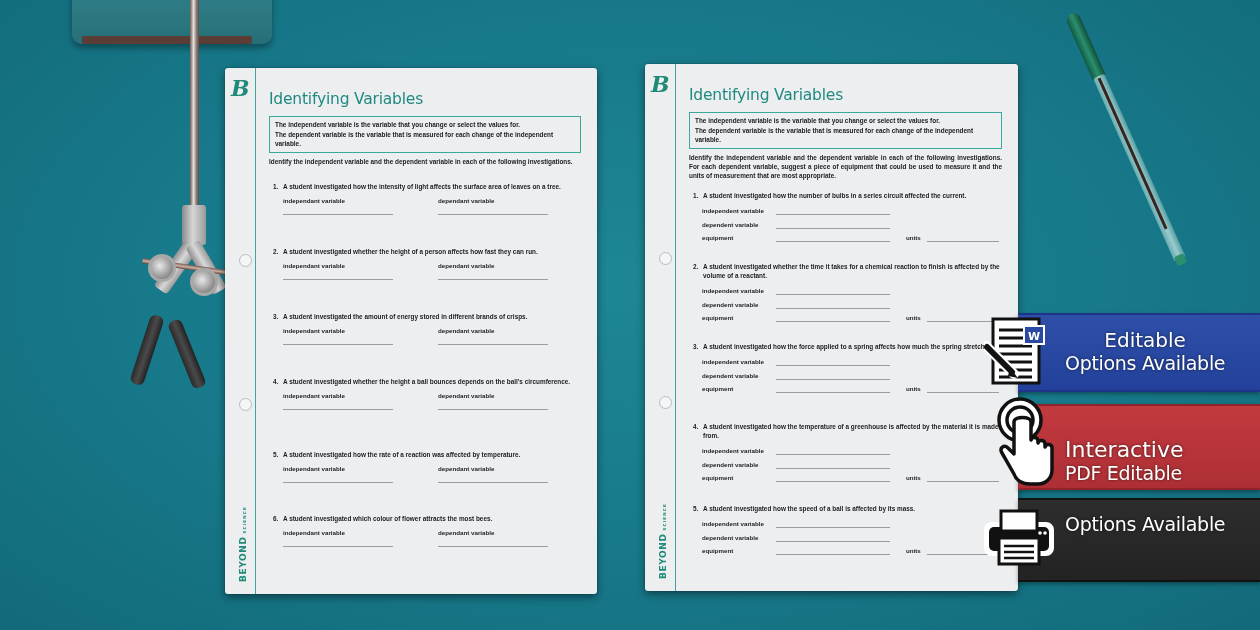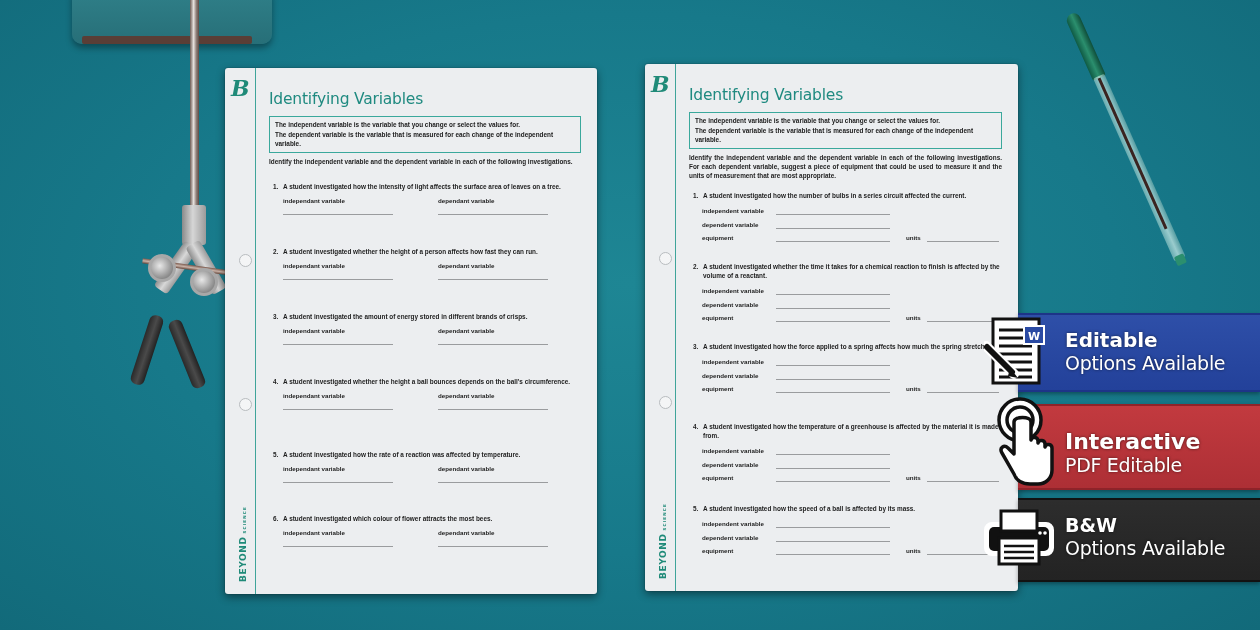--- a/index.html
+++ b/index.html
@@ -161,24 +161,24 @@
       position: absolute; left: 1018px; width: 242px;
       box-shadow: 0 2px 4px rgba(0,0,0,.35);
     }
     .badge.blue { top: 313px; height: 75px; background: linear-gradient(180deg, #2e4fa8, #23419a); border-top: 2px solid #1d3488; border-bottom: 2px solid #1d3488; }
     .badge.red { top: 404px; height: 82px; background: linear-gradient(180deg, #c23a3f, #ad2f35); border-top: 2px solid #8e2329; border-bottom: 2px solid #8e2329; }
     .badge.dark { top: 498px; height: 80px; background: linear-gradient(180deg, #2d2d2d, #232323); border-top: 2px solid #121212; border-bottom: 2px solid #121212; }
     .badge-text {
       position: absolute; left: 47px; color: #fff; font-family: "DejaVu Sans", sans-serif;
       text-shadow: 0 0 3px rgba(0,0,0,.6);
     }
-    .badge-title { font-weight: bold; font-size: 20px; line-height: 24px; }
+    .badge-title { font-weight: normal; font-size: 20px; line-height: 24px; text-align: center; }
     .badge-sub { font-size: 19px; line-height: 22px; letter-spacing: -.3px; }
     .badge.blue .badge-text { top: 13px; }
-    .badge.red .badge-text { top: 24px; }
+    .badge.red .badge-text { top: 32px; }
     .badge.red .badge-title { font-size: 22px; }
     .badge.dark .badge-text { top: 13px; }
     .badge.dark .badge-title { font-size: 19px; }
 
     .badge-icon { position: absolute; }
     .badge-icon svg { display: block; }
   </style>
 </head>
 <body>
 
@@ -441,21 +441,20 @@
   <div class="badge-icon" style="left:996px; top:396px;">
     <svg width="60" height="96" viewBox="0 0 60 96">
       <circle cx="24" cy="24" r="21" fill="#fff" stroke="#111" stroke-width="3.5"></circle>
       <circle cx="24" cy="24" r="13" fill="#fff" stroke="#111" stroke-width="3.5"></circle>
       <path d="M18 26 V58 L12 52 C8 48 3 52 6 57 L18 78 C20 84 26 88 34 88 H42 C50 88 56 82 56 74 V52 C56 48 50 47 49 51 V48 C49 44 43 43 42 47 V45 C42 41 36 40 35 44 V26 C35 20 18 20 18 26 Z" fill="#fff" stroke="#111" stroke-width="3.5" stroke-linejoin="round"></path>
     </svg>
   </div>
 
   <div class="badge dark">
     <div class="badge-text">
-      <div class="badge-title">B&amp;W</div>
       <div class="badge-sub">Options Available</div>
     </div>
   </div>
   <div class="badge-icon" style="left:984px; top:508px;">
     <svg width="70" height="60" viewBox="0 0 70 60">
       <rect x="2" y="16" width="66" height="30" rx="6" fill="#fff" stroke="#fff" stroke-width="4"></rect>
       <rect x="5" y="19" width="60" height="24" rx="5" fill="#111"></rect>
       <rect x="17" y="3" width="36" height="20" fill="#fff" stroke="#111" stroke-width="3"></rect>
       <rect x="15" y="30" width="40" height="26" fill="#fff" stroke="#111" stroke-width="3"></rect>
       <g stroke="#111" stroke-width="2.5">

